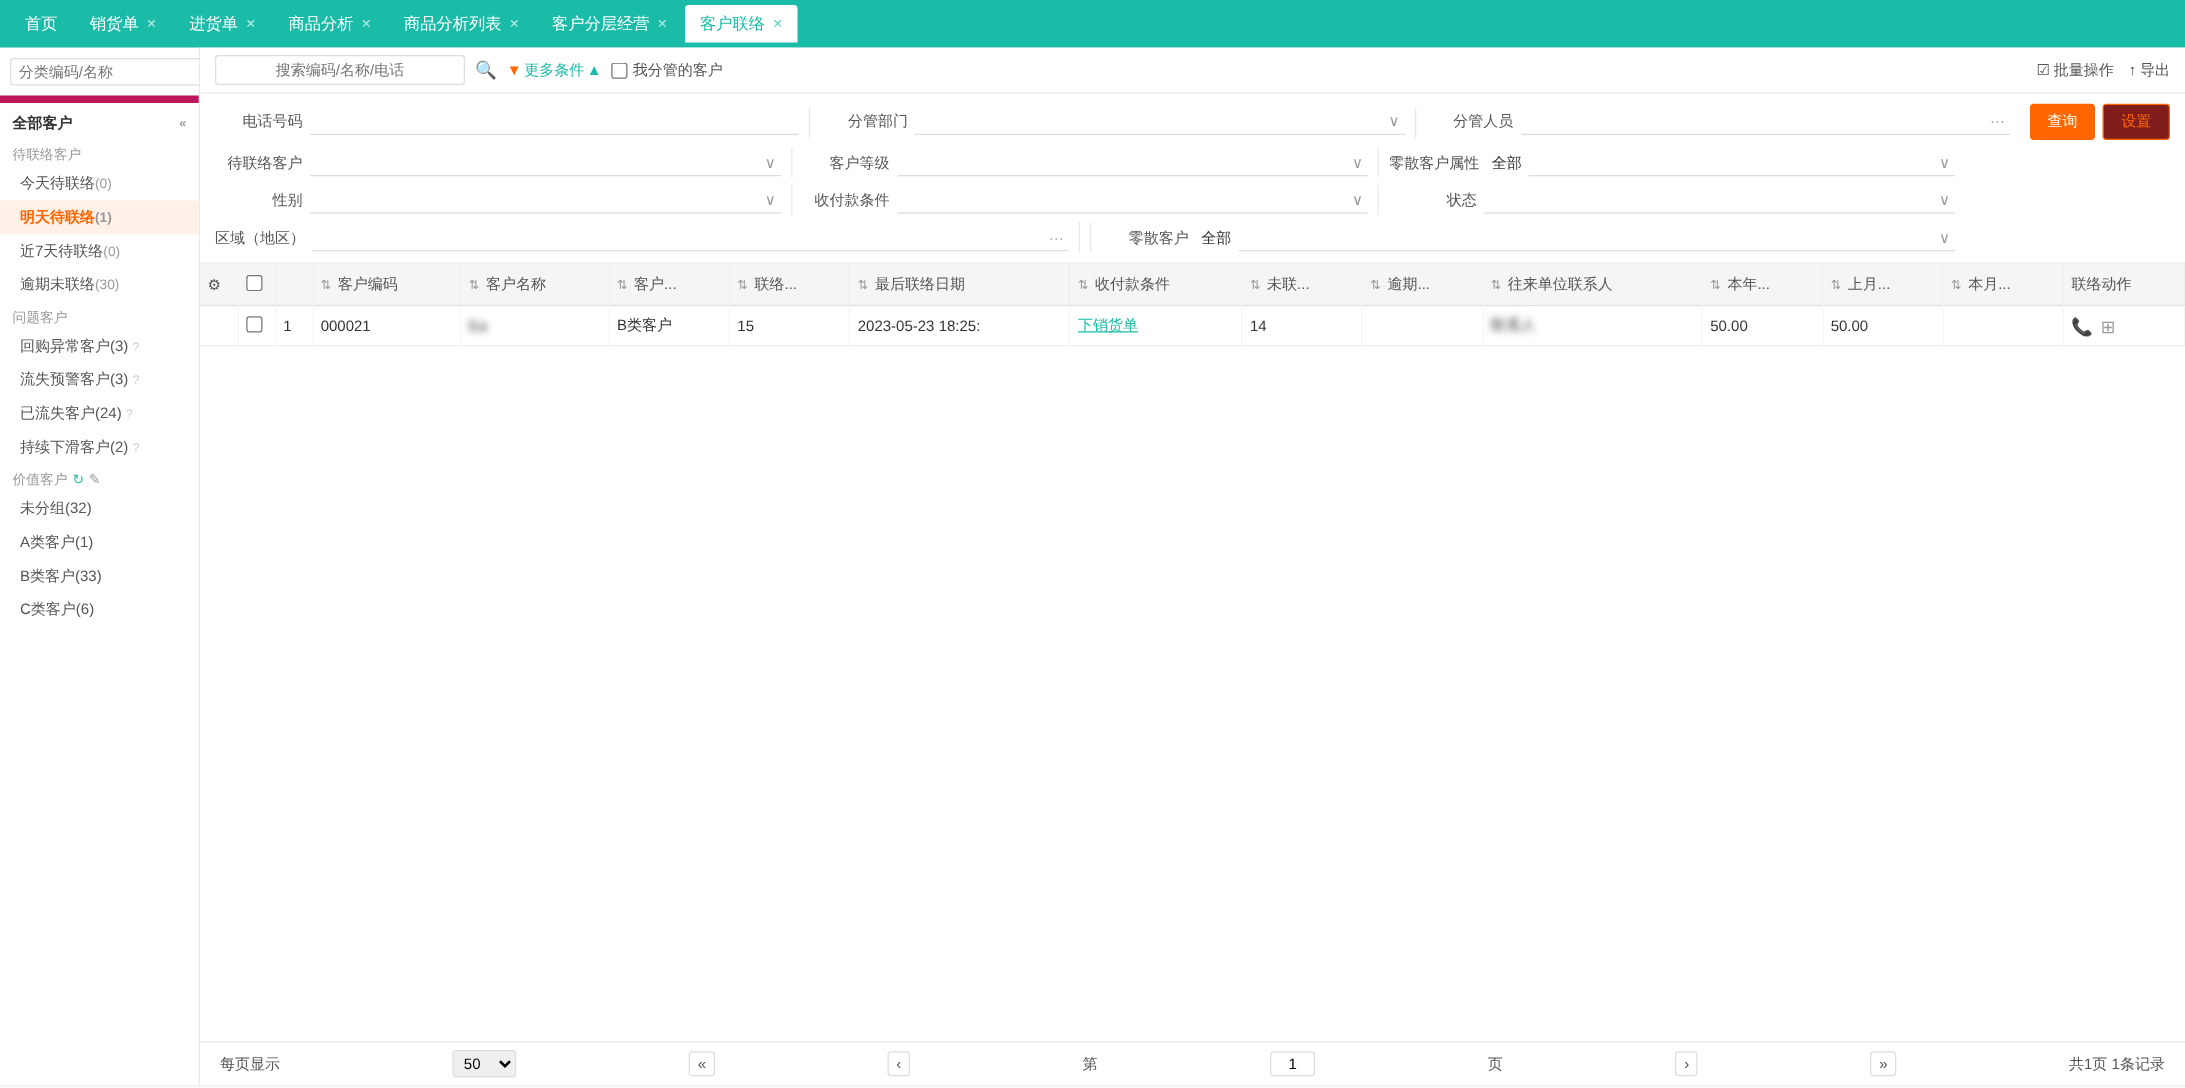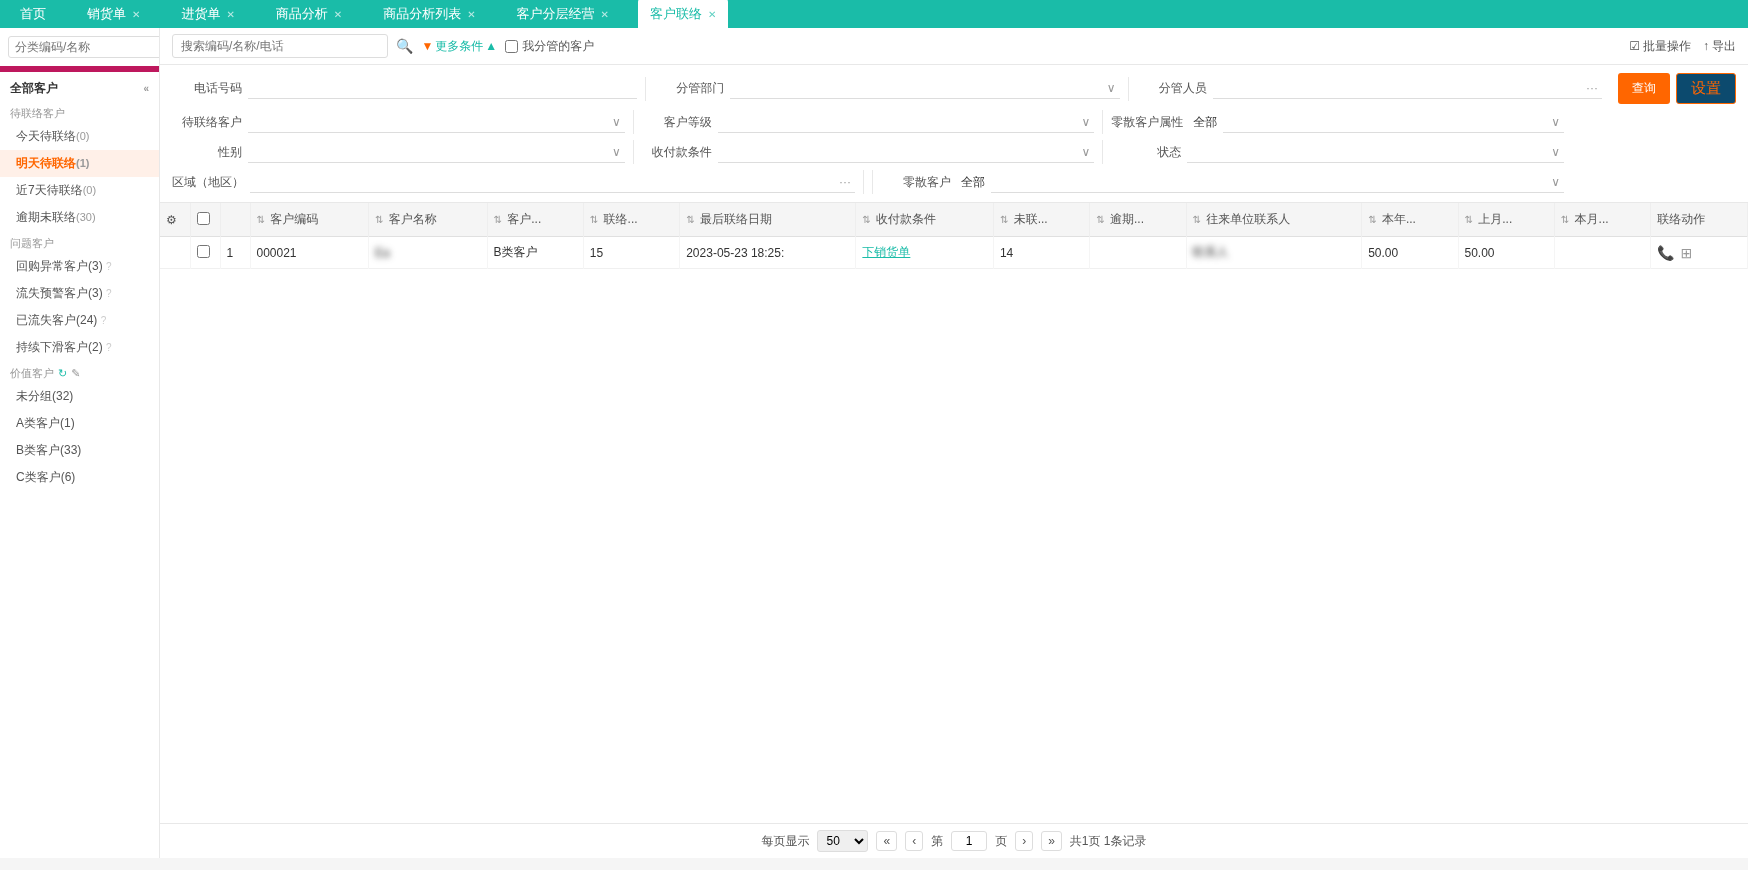--- a/index.html
+++ b/index.html
@@ -1,25 +1,25 @@
 <!DOCTYPE html>
 <html><head>
   <meta charset="utf-8">
   <style>
     * { box-sizing: border-box; margin: 0; padding: 0; }
     body { font-family: "Microsoft YaHei", Arial, sans-serif; font-size: 12px; background: #f5f5f5; color: #333; overflow: hidden; height: 870px; }
 
     
     .top-nav {
       background: #1abca8;
-      height: 28px;
+      height: 38px;
       display: flex;
       align-items: center;
       padding: 0 8px;
-      gap: 17px;
+      gap: 2px;
     }
     .nav-item {
       color: #fff;
       padding: 6px 12px;
       cursor: pointer;
       font-size: 13px;
       border-radius: 3px 3px 0 0;
       display: flex;
       align-items: center;
       gap: 4px;
@@ -118,23 +118,24 @@
       padding: 6px 12px;
       display: flex;
       align-items: center;
       gap: 8px;
     }
     .filter-search-input {
       border: 1px solid #ddd;
       border-radius: 3px;
       padding: 4px 8px;
       font-size: 12px;
-      width: 216px;
+      width: 200px;
       outline: none;
       color: #999;
+      text-align: center;
     }
     .filter-search-btn {
       color: #1abca8;
       cursor: pointer;
       font-size: 14px;
     }
     .filter-more-btn {
       color: #1abca8;
       cursor: pointer;
       display: flex;
@@ -238,27 +239,27 @@
     .btn-query {
       background: #f60;
       color: #fff;
       border: none;
       border-radius: 3px;
       padding: 5px 14px;
       cursor: pointer;
       font-size: 12px;
     }
     .btn-settings {
-      background: #0c4a6e;
+      background: #7f1d1d;
       color: #f60;
       border: 1px solid #f60;
       border-radius: 3px;
       padding: 5px 14px;
       cursor: pointer;
-      font-size: 15px;
+      font-size: 12px;
     }
 
     
     .table-area {
       flex: 1;
       overflow: auto;
       background: #fff;
       margin: 0;
     }
     table {
@@ -303,21 +304,21 @@
       user-select: none;
     }
 
     
     .pagination-bar {
       background: #fff;
       border-top: 1px solid #e8e8e8;
       padding: 6px 16px;
       display: flex;
       align-items: center;
-      justify-content: center;
+      justify-content: space-between;
       gap: 8px;
     }
     .pagination-label { color: #555; }
     .page-size-select {
       border: 1px solid #ddd;
       border-radius: 3px;
       padding: 2px 4px;
       font-size: 12px;
       cursor: pointer;
       outline: none;

